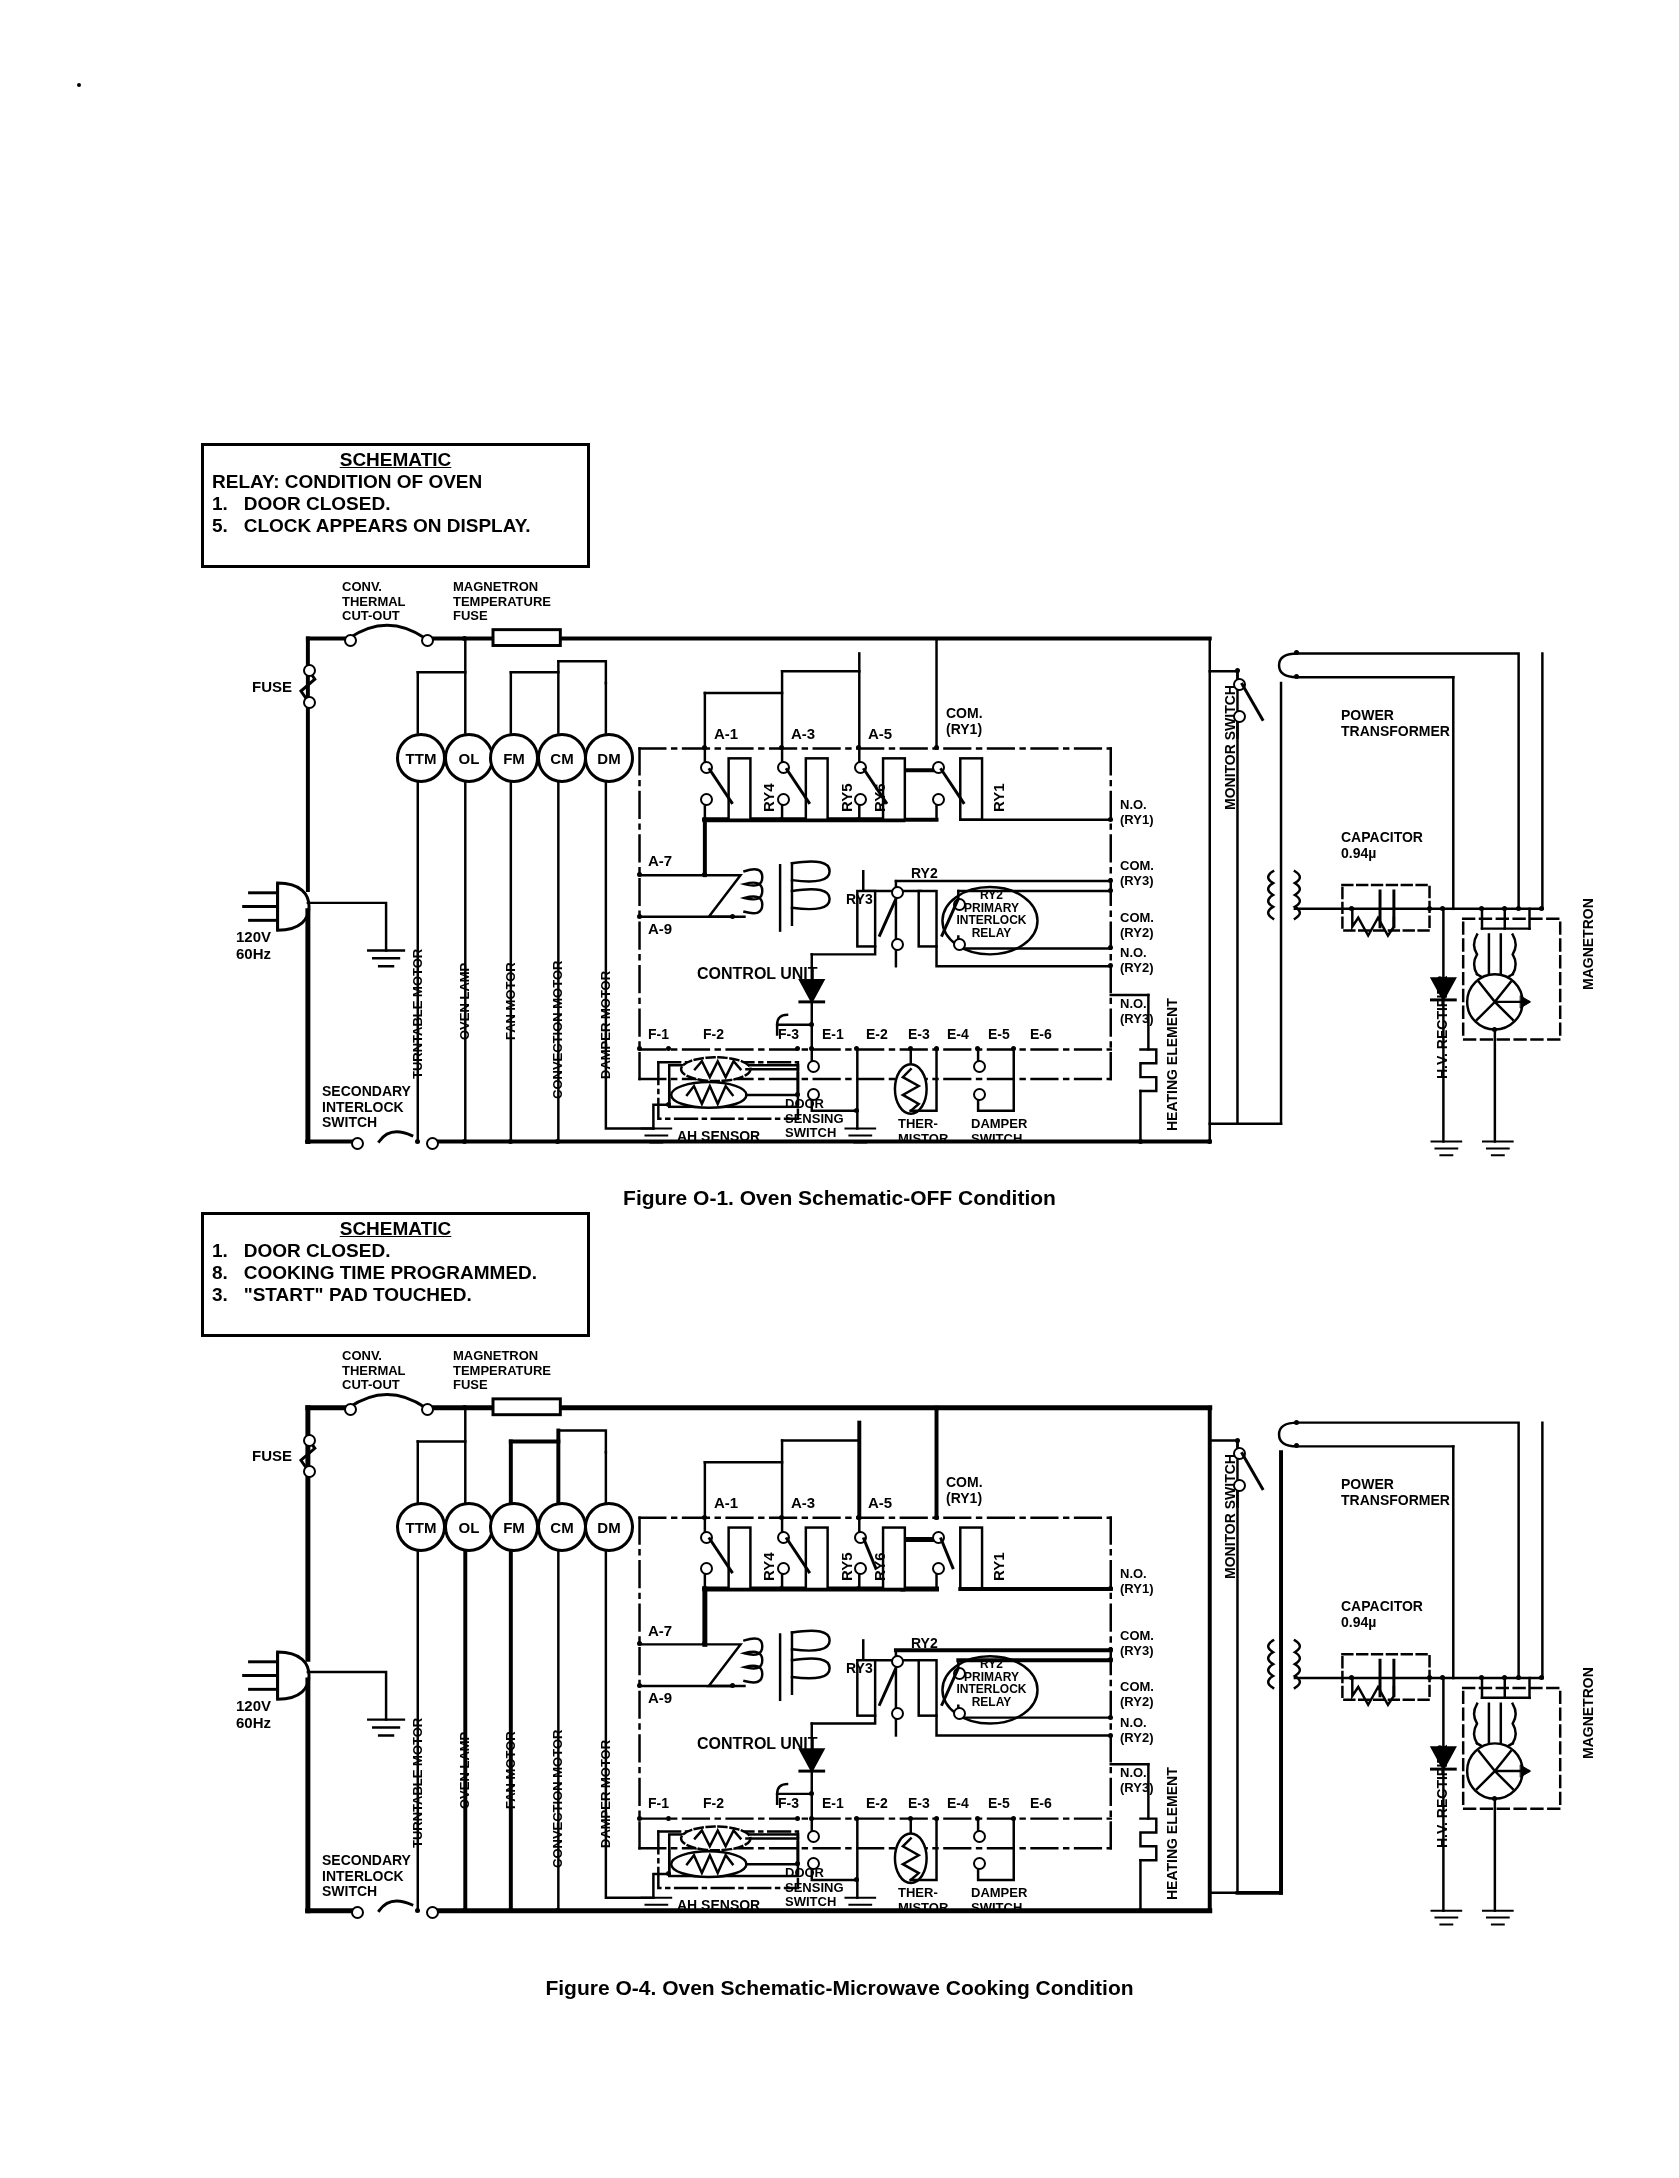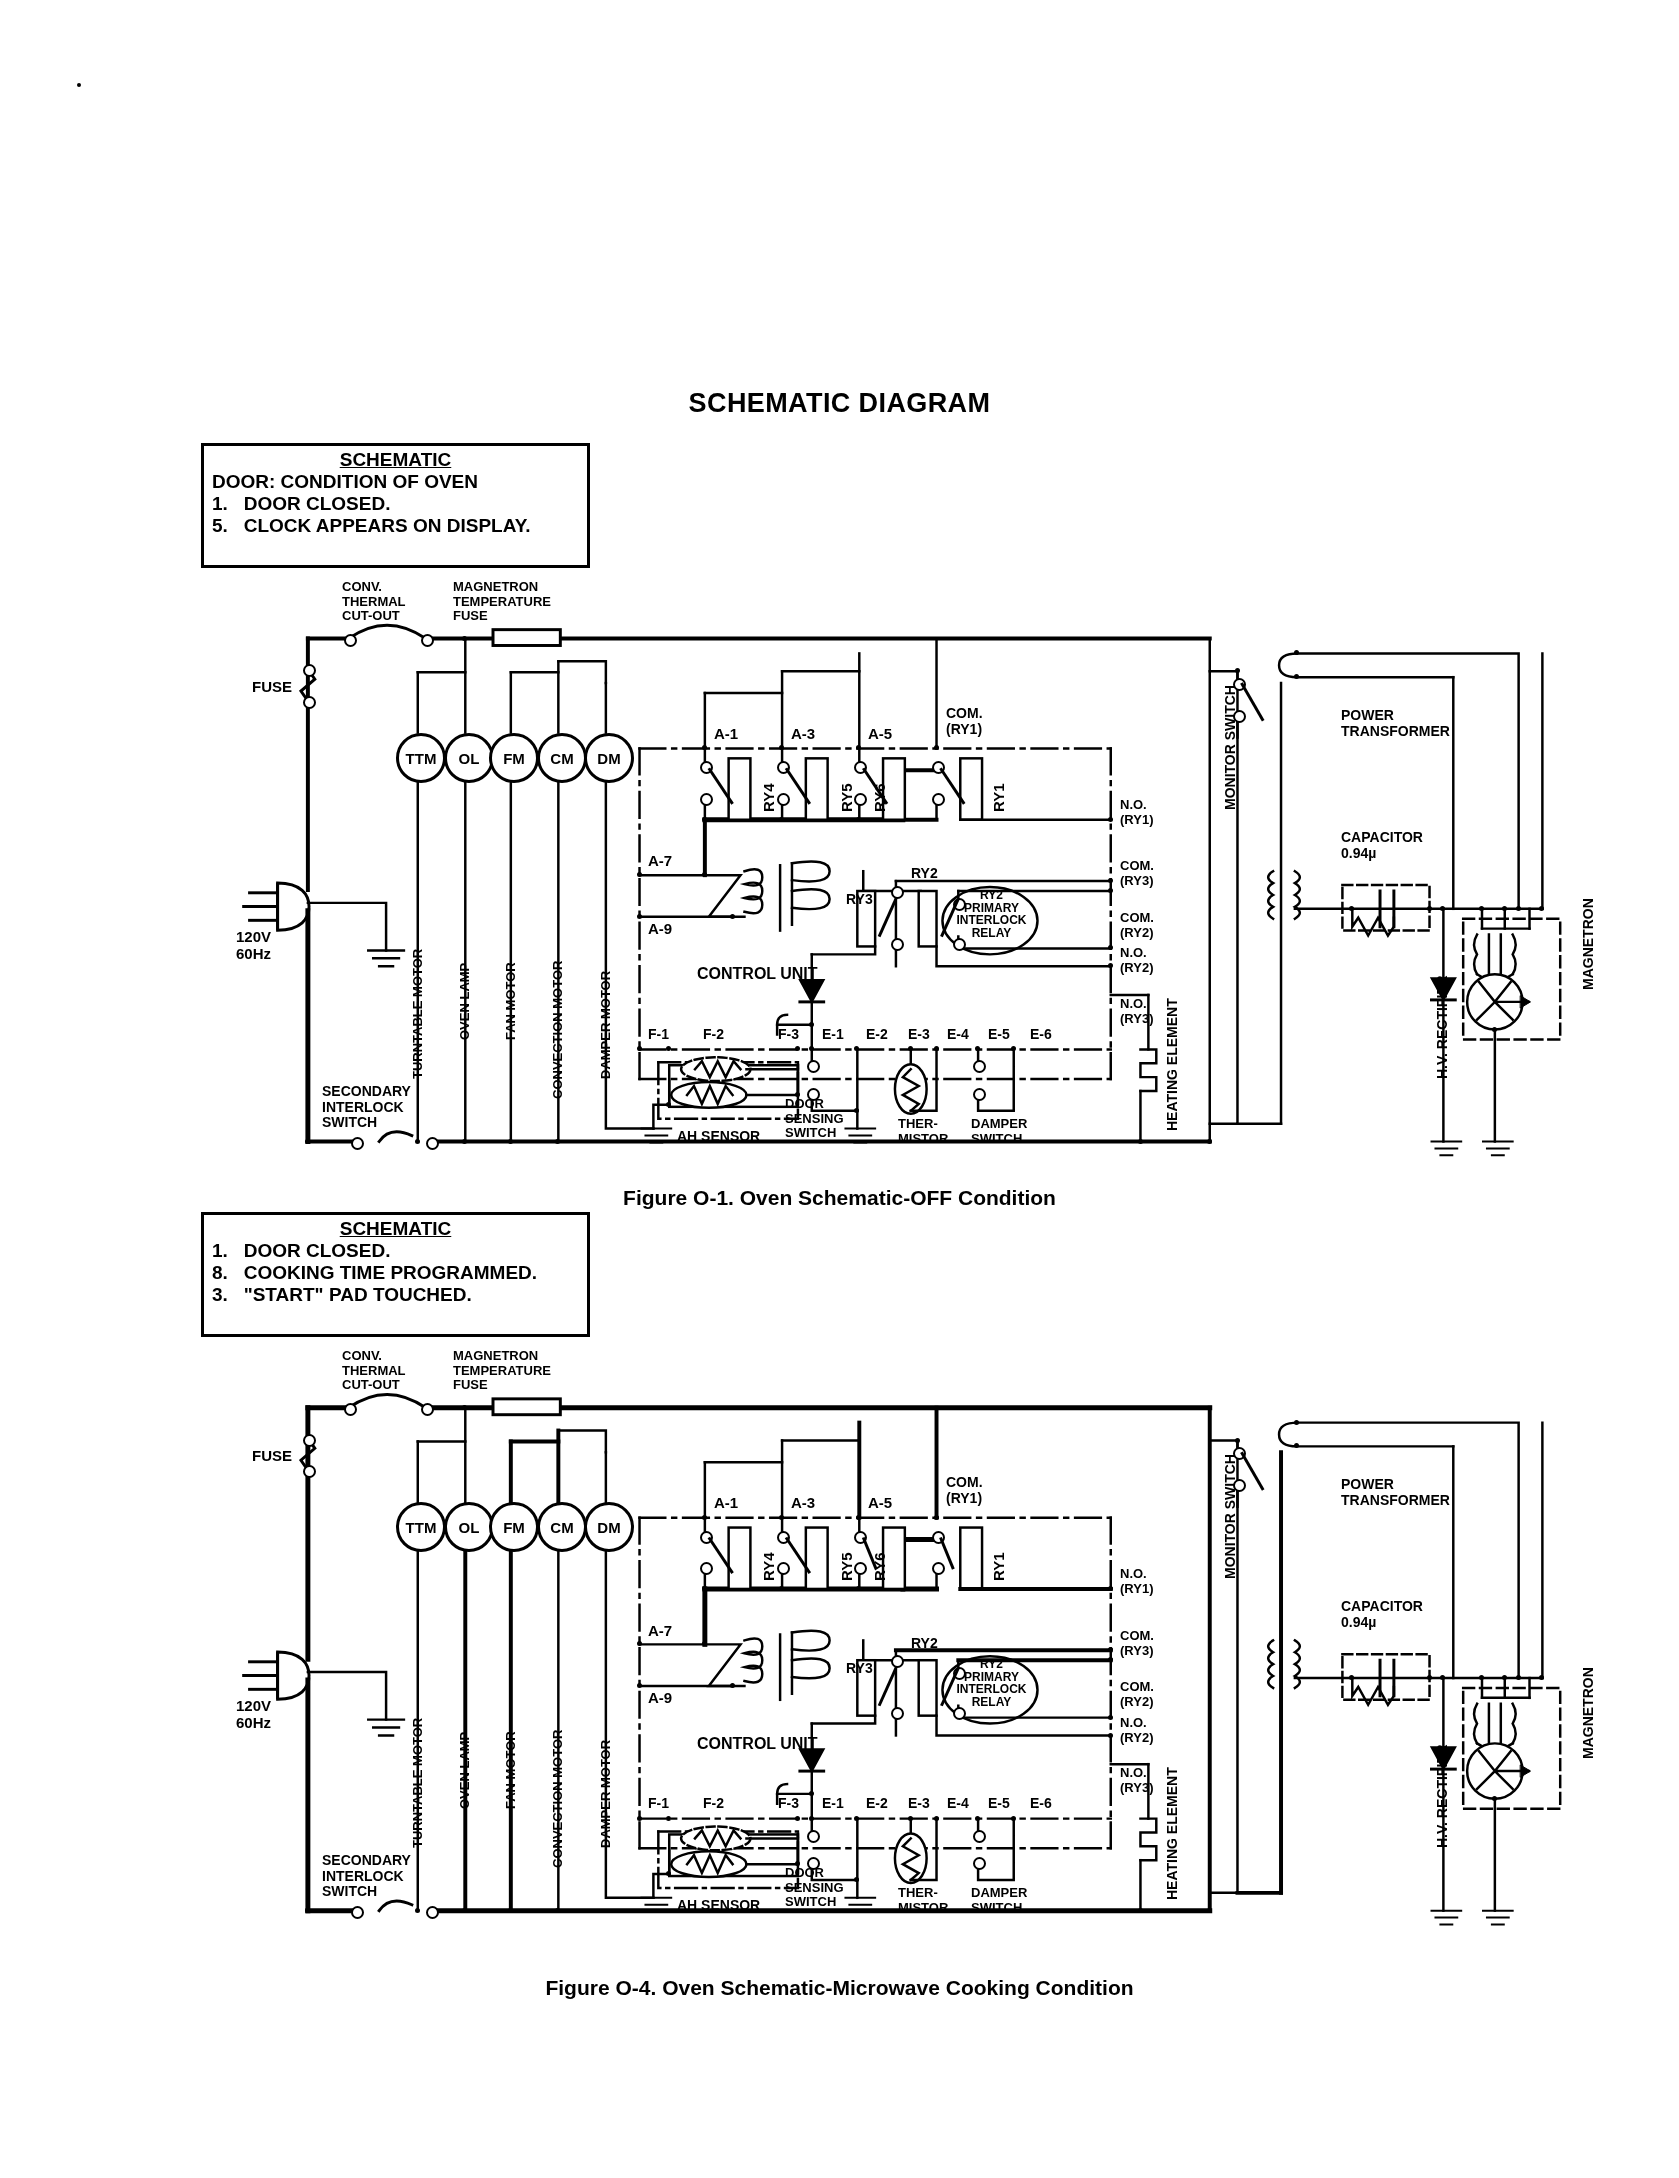--- a/index.html
+++ b/index.html
@@ -31,27 +31,26 @@
   .term{position:absolute;width:9px;height:9px;border:2px solid #000;border-radius:50%;background:#fff;}
   svg{position:absolute;overflow:visible;}
 </style>
 </head>
 <body>
 
 <div class="pg">
 
   <div class="dot" style="left:77px;top:83px;width:4px;height:4px;"></div>
 
-  <div class="t c" id="page-title" style="left:0;top:388px;width:1679px;">SCHEMATIC DIAGRAM</div>
 
   <div>
 
     <div class="notebox" style="left:201px;top:443px;width:383px;height:119px;">
       <div class="hd">SCHEMATIC</div>
-      <div class="ln">DOOR: CONDITION OF OVEN</div>
+      <div class="ln">RELAY: CONDITION OF OVEN</div>
       <div class="ln">1.   DOOR CLOSED.</div>
       <div class="ln">5.   CLOCK APPEARS ON DISPLAY.</div>
     </div>
 
     <div class="t" style="left:342px;top:580px;font-size:13px;">CONV.
 THERMAL
 CUT-OUT</div>
     <div class="t" style="left:453px;top:580px;font-size:13px;">MAGNETRON
 TEMPERATURE
 FUSE</div>

